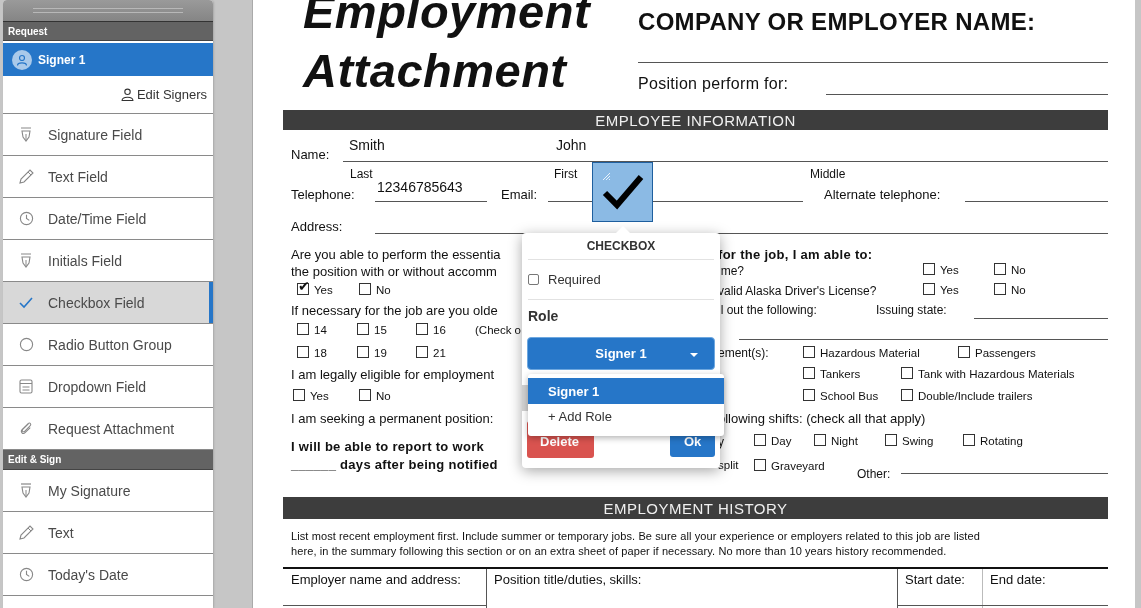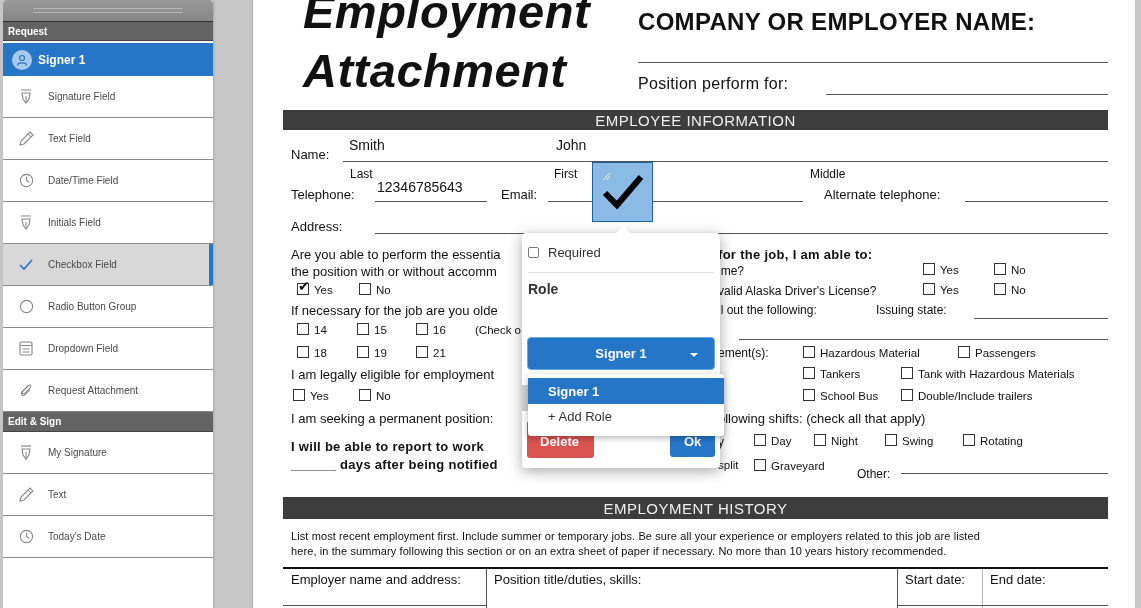--- a/index.html
+++ b/index.html
@@ -9,21 +9,21 @@
   
   .sidebar { position: absolute; left: 3px; top: 0; width: 210px; height: 608px; background: #fff; border-radius: 4px 4px 0 0; overflow: hidden; box-shadow: 1px 0 2px rgba(0,0,0,0.15); }
   .sb-handle { height: 22px; background: linear-gradient(#9a9a9a,#858585); position: relative; border-bottom: 1px solid #333; }
   .sb-handle::before, .sb-handle::after { content: ""; position: absolute; left: 30px; right: 30px; height: 1px; background: #b8b8b8; }
   .sb-handle::before { top: 8px; } .sb-handle::after { top: 12px; }
   .sb-section { height: 19px; background: #636363; color: #fff; font-size: 10px; font-weight: bold; padding: 4px 5px 0; border-bottom: 1px solid #444; }
   .sb-signer { height: 33px; margin-top: 2px; background: #2676c8; color: #fff; display: flex; align-items: center; padding-left: 9px; font-size: 12px; font-weight: bold; }
   .avatar { width: 20px; height: 20px; border-radius: 50%; background: #a9c9ea; display: flex; align-items: center; justify-content: center; margin-right: 6px; }
   .edit-signers { height: 38px; display: flex; align-items: center; justify-content: flex-end; padding-right: 6px; font-size: 13px; color: #333; border-bottom: 1px solid #8a8a8a; }
   .edit-signers svg { margin-right: 3px; }
-  .sb-item { height: 42px; display: flex; align-items: center; padding-left: 14px; font-size: 10px; color: #4a4a4a; border-bottom: 1px solid #8a8a8a; position: relative; }
+  .sb-item { height: 42px; display: flex; align-items: center; padding-left: 14px; font-size: 14px; color: #4a4a4a; border-bottom: 1px solid #8a8a8a; position: relative; }
   .sb-item .ic { width: 18px; height: 18px; margin-right: 13px; display: flex; align-items: center; justify-content: center; color: #888; }
   .sb-item.active { background: #d8d8d8; }
   .sb-item.active::after { content: ""; position: absolute; right: 0; top: 0; bottom: 0; width: 4px; background: #2676c8; }
   .sb-item.active .ic { color: #2676c8; }
   .sb-section.second { height: 20px; margin-top: 0; }
 
   
   .doc { position: absolute; left: 252px; top: 0; width: 883px; height: 608px; background: #fff; border-left: 1px solid #aaa; overflow: hidden; }
   .doc-inner { position: absolute; left: 0; top: 0; width: 883px; height: 496px; color: #111; }
   .abs { position: absolute; white-space: nowrap; }
@@ -66,20 +66,27 @@
     <div class="sb-section">Request</div>
     <div class="sb-signer">
       <span class="avatar">
         <svg width="12" height="12" viewBox="0 0 12 12">
             <circle cx="6" cy="4" r="2.5" fill="none" stroke="#2676c8" stroke-width="1.2"></circle>
             <path d="M1.5 11.5 C1.5 8 10.5 8 10.5 11.5" fill="none" stroke="#2676c8" stroke-width="1.2"></path>
           </svg>
       </span>
       <span>Signer 1</span>
     </div>
+    <div class="edit-signers">
+      <svg width="13" height="13" viewBox="0 0 12 12">
+          <circle cx="6" cy="3.5" r="2.5" fill="none" stroke="#333" stroke-width="1"></circle>
+          <path d="M1 11.5 C1 7.5 11 7.5 11 11.5 Z" fill="none" stroke="#333" stroke-width="1"></path>
+        </svg>
+      <span>Edit Signers</span>
+    </div>
 
     <div class="sb-item">
       <span class="ic">
           <svg width="14" height="16" viewBox="0 0 14 16">
             <line x1="2" y1="1" x2="12" y2="1" stroke="#888" stroke-width="1.2"></line>
             <path d="M3 4 L11 4 L10 10 L7 14 L4 10 Z" fill="none" stroke="#888" stroke-width="1.1"></path>
             <line x1="7" y1="7" x2="7" y2="13" stroke="#888" stroke-width="1"></line>
           </svg>
         </span>
       <span>Signature Field</span>
@@ -283,20 +290,21 @@
         <svg class="resize-grip" viewBox="0 0 10 10">
             <line x1="9" y1="2" x2="2" y2="9" stroke="#fff" stroke-width="0.8"></line>
             <line x1="9" y1="5" x2="5" y2="9" stroke="#fff" stroke-width="0.8"></line>
             <line x1="9" y1="8" x2="8" y2="9" stroke="#fff" stroke-width="0.8"></line>
           </svg>
       </div>
     </div>
   </div>
 
   <div class="popover">
+    <div class="pop-title">CHECKBOX</div>
     <div class="pop-required">
       <span class="chk"></span>
       <span>Required</span>
     </div>
     <div class="pop-role-label">Role</div>
     <div class="role-select">
       <span>Signer 1</span>
       <span class="caret"></span>
     </div>
     <div class="gray-under"></div>

